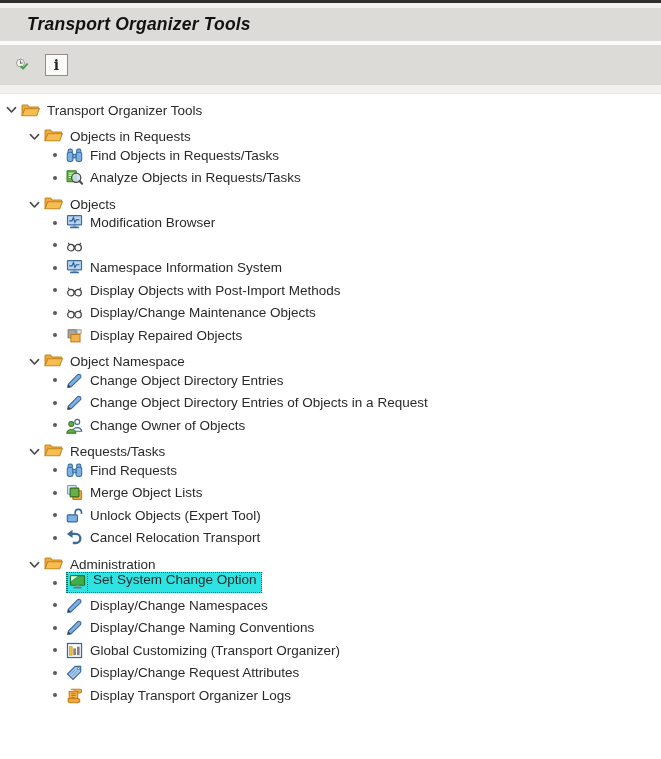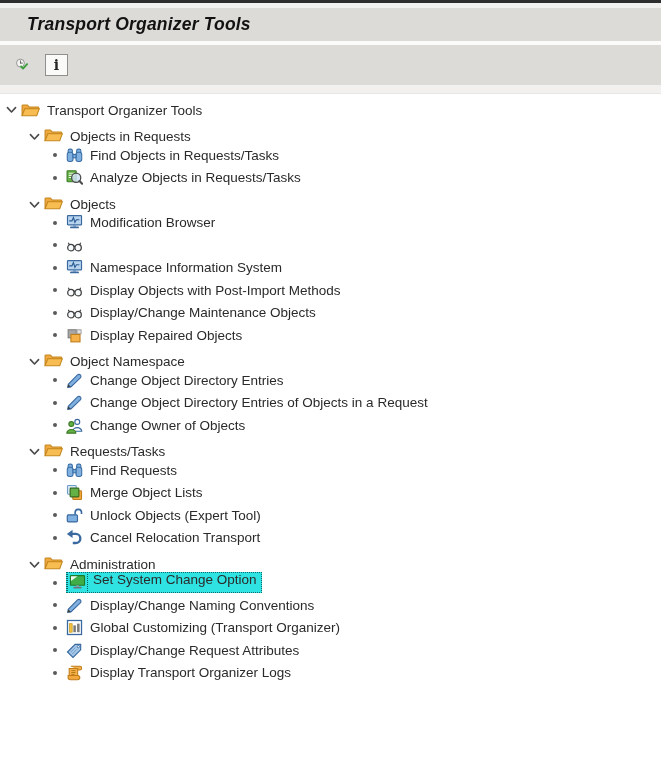--- a/index.html
+++ b/index.html
@@ -351,20 +351,27 @@
           </svg>
         </span>
         <span class="lbl">Set System Change Option</span>
       </span>
     </div>
     <div class="row lvl3">
       <span class="bullet"></span>
       <svg width="17" height="17" class="iico">
         <use href="#i-pencil"></use>
       </svg>
+      <span class="lbl">Display/Change Namespaces</span>
+    </div>
+    <div class="row lvl3">
+      <span class="bullet"></span>
+      <svg width="17" height="17" class="iico">
+        <use href="#i-pencil"></use>
+      </svg>
       <span class="lbl">Display/Change Naming Conventions</span>
     </div>
     <div class="row lvl3">
       <span class="bullet"></span>
       <svg width="17" height="17" class="iico">
         <use href="#i-bar-chart"></use>
       </svg>
       <span class="lbl">Global Customizing (Transport Organizer)</span>
     </div>
     <div class="row lvl3">

